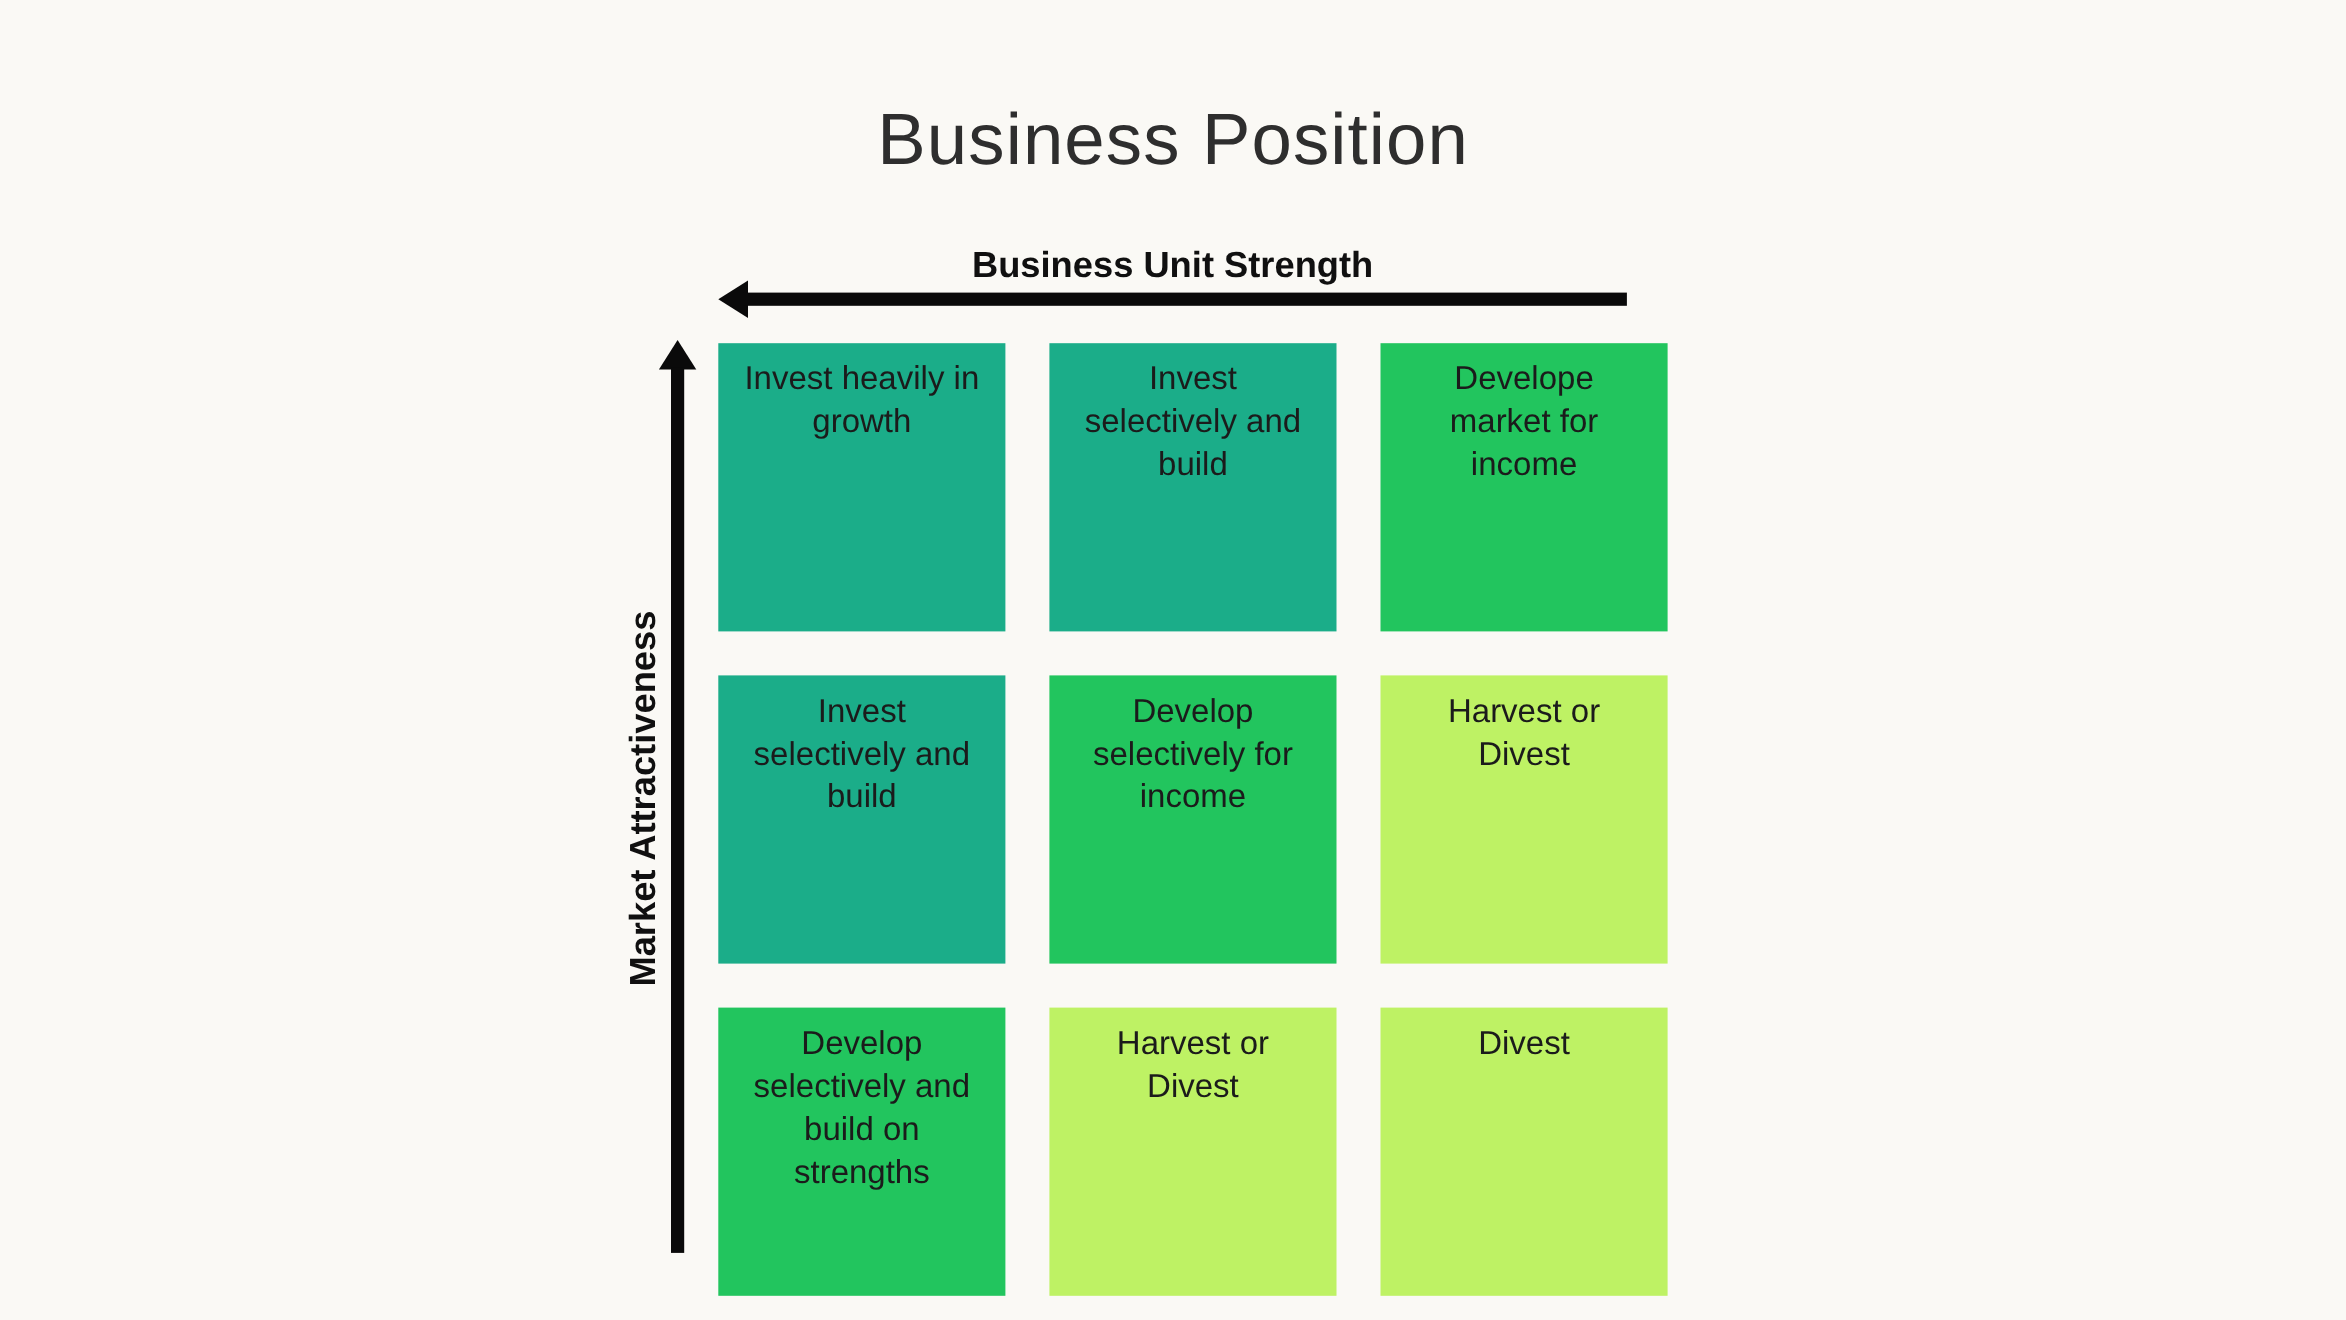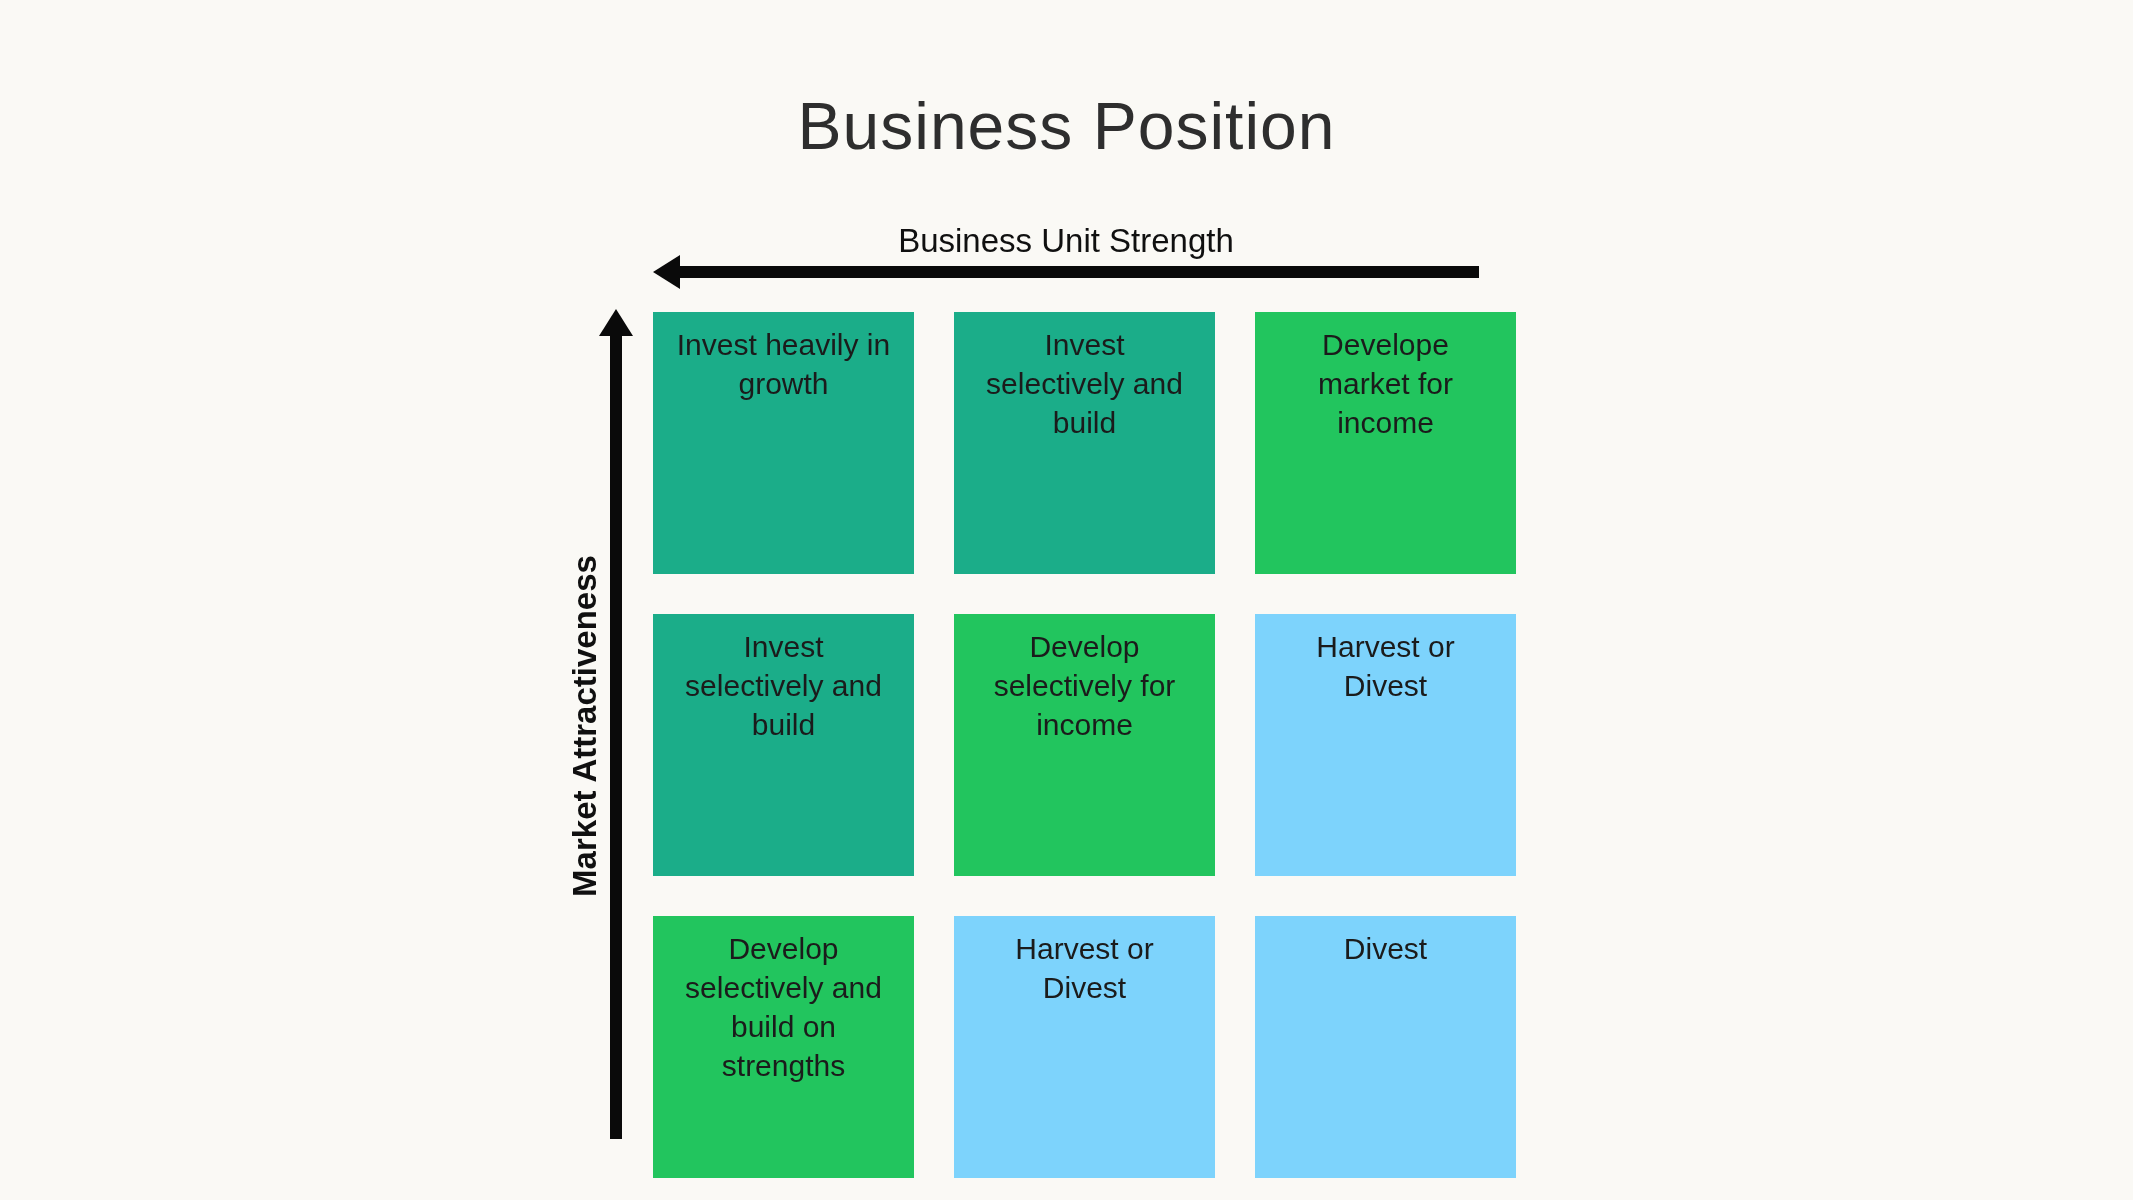--- a/index.html
+++ b/index.html
@@ -30,21 +30,21 @@
   }
 
   
   .x-axis-label {
     position: absolute;
     top: 222px;
     left: 653px;
     width: 826px;
     text-align: center;
     font-size: 33px;
-    font-weight: 400;
+    font-weight: 700;
     color: #101010;
   }
 
   
   .h-arrow-line {
     position: absolute;
     left: 676px;
     top: 266px;
     width: 803px;
     height: 12px;
@@ -116,21 +116,21 @@
     box-sizing: border-box;
     padding: 13px 10px 0 10px;
     text-align: center;
     font-size: 30px;
     line-height: 39px;
     color: #1B1B1B;
     white-space: pre-line;
   }
   .c-green  { background: #1BAD89; }
   .c-yellow { background: #22c55e; }
-  .c-pink   { background: #7dd3fc; }
+  .c-pink   { background: #bef264; }
 </style>
 </head>
 <body>
 
 <div class="canvas">
 
   <h1 class="title">Business Position</h1>
 
   <div class="x-axis-label">Business Unit Strength</div>
 

